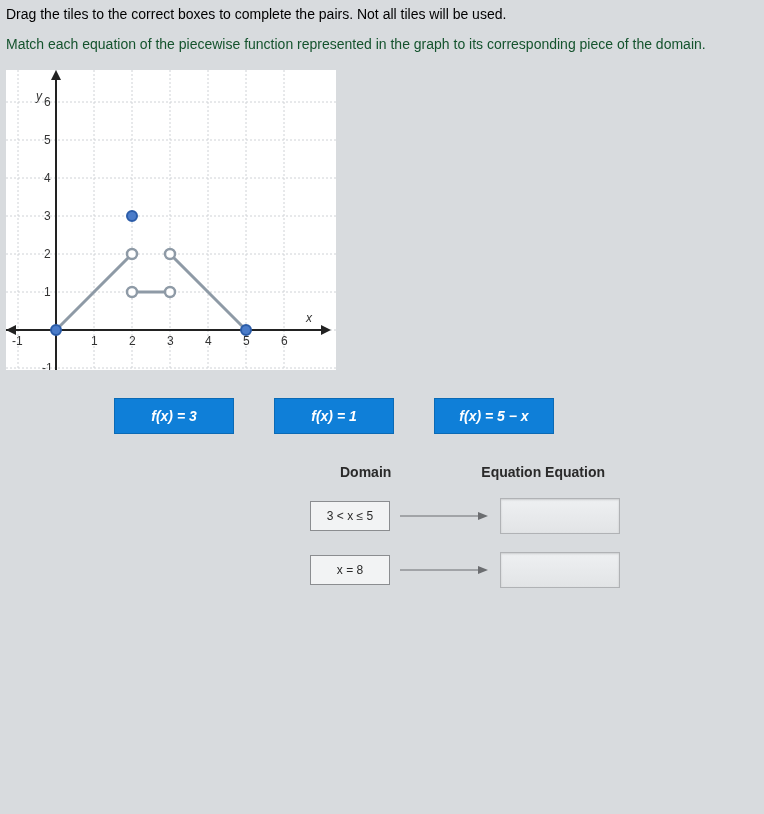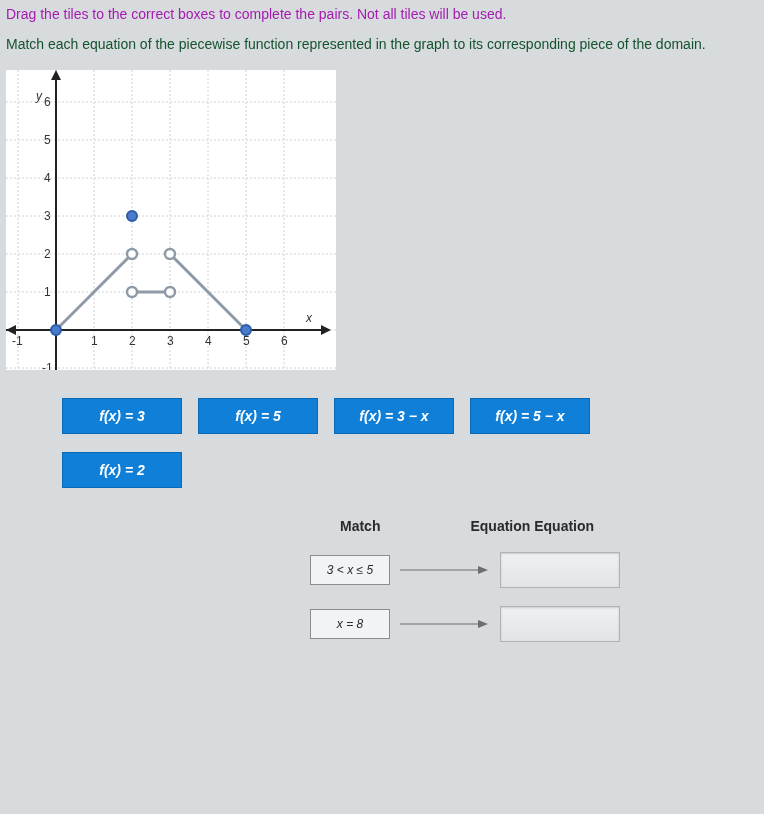--- a/index.html
+++ b/index.html
@@ -5,54 +5,53 @@
   * { box-sizing: border-box; margin: 0; padding: 0; }
   body {
     font-family: Arial, Helvetica, sans-serif;
     background: #d8dbde;
     width: 764px;
     height: 814px;
     overflow: hidden;
     color: #2a2a2a;
     font-size: 14px;
   }
-  .instr1 { padding: 6px 6px 0 6px; font-size: 14px; color:#a21caf;}
+  .instr1 { padding: 6px 6px 0 6px; font-size: 14px; color:#000000;}
   .instr2 { padding: 14px 6px 0 6px; font-size: 14px; color:#14532d;}
   .graph-wrap { padding: 18px 0 0 6px; }
   .graph {
     width: 330px; height: 300px; position: relative;
     background:#fff;
   }
   .grid line.minor { stroke:#cfd2d6; stroke-width:1; stroke-dasharray:2,2;}
   .axis { stroke:#222; stroke-width:2; }
   .lbl { font-size:12px; fill:#333; font-family:Arial;}
   .plot-seg { stroke:#8e9aa6; stroke-width:3; fill:none;}
   .pt-fill { fill:#4b7cc9; stroke:#2b5ca8; stroke-width:2;}
   .pt-open { fill:#fff; stroke:#8e9aa6; stroke-width:2.5;}
-  .tiles { padding: 25px 0 0 62px; display:flex; flex-wrap:wrap; gap:18px 16px; width: 610px;}
+  .tiles { padding: 25px 0 0 114px; display:flex; flex-wrap:wrap; gap:18px 40px; width: 610px;}
   .tile {
     background:#0f7fd8;
     color:#fff;
     font-weight:bold;
     font-size:14px;
     width:120px; height:36px;
     display:flex; align-items:center; justify-content:center;
     border:1px solid #0b6ab5;
     cursor:move;
     font-style: italic;
   }
   .match-section { padding: 30px 0 0 310px; }
   .headers { display:flex; gap: 90px; font-weight:bold; font-size:14px; margin-bottom:18px; padding-left:30px;}
   .row { display:flex; align-items:center; margin-bottom:18px;}
   .domain-box {
     width:80px; height:30px; border:1px solid #8b8d90;
     background:#f2f3f4;
     display:flex; align-items:center; justify-content:center;
     font-size:12px;
-    font-style:italic;
   }
   .arrow-svg { width:90px; height:14px; margin: 0 10px;}
   .arrow-line { stroke:#6b6d70; stroke-width:1;}
   .arrow-head { fill:#6b6d70;}
   .drop {
     width:120px; height:36px;
     border:1px solid #b0b2b5;
     background:linear-gradient(#eef0f2,#e2e4e6);
     box-shadow: inset 0 1px 2px rgba(0,0,0,.15);
   }
@@ -125,29 +124,27 @@
 
     <circle class="pt-open" cx="126" cy="184" r="5"></circle>
     <circle class="pt-open" cx="126" cy="222" r="5"></circle>
     <circle class="pt-open" cx="164" cy="222" r="5"></circle>
     <circle class="pt-open" cx="164" cy="184" r="5"></circle>
   </svg>
 </div>
 
 <div class="tiles">
   <div class="tile">f(x) = 3</div>
-  <div class="tile">f(x) = 5</div>
-  <div class="tile">f(x) = 3 − x</div>
+  <div class="tile">f(x) = 1</div>
   <div class="tile">f(x) = 5 − x</div>
-  <div class="tile">f(x) = 2</div>
 </div>
 
 <div class="match-section">
   <div class="headers">
-    <span>Match</span>
+    <span>Domain</span>
     <span>Equation Equation</span>
   </div>
 
   <div class="row">
     <div class="domain-box">3 &lt; x ≤ 5</div>
     <svg class="arrow-svg">
         <line class="arrow-line" x1="0" y1="7" x2="80" y2="7"></line>
         <polygon class="arrow-head" points="88,7 78,3 78,11"></polygon>
       </svg>
     <div class="drop"></div>

